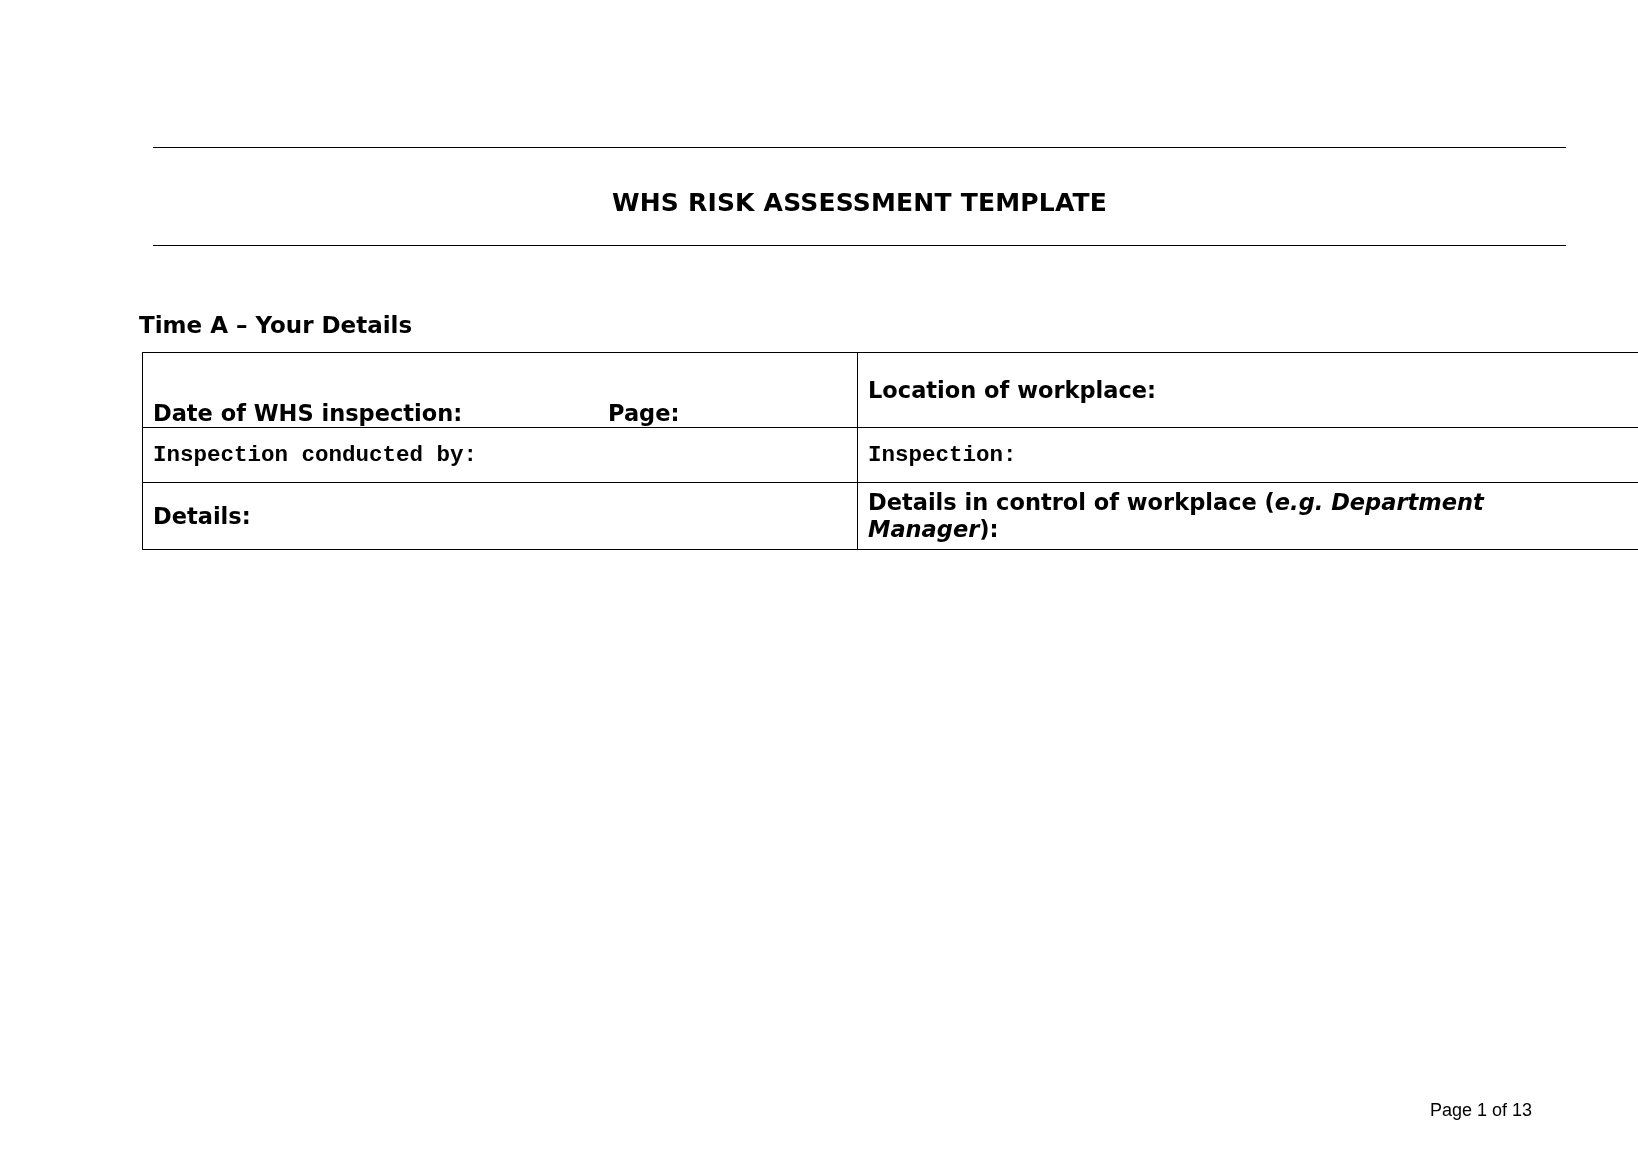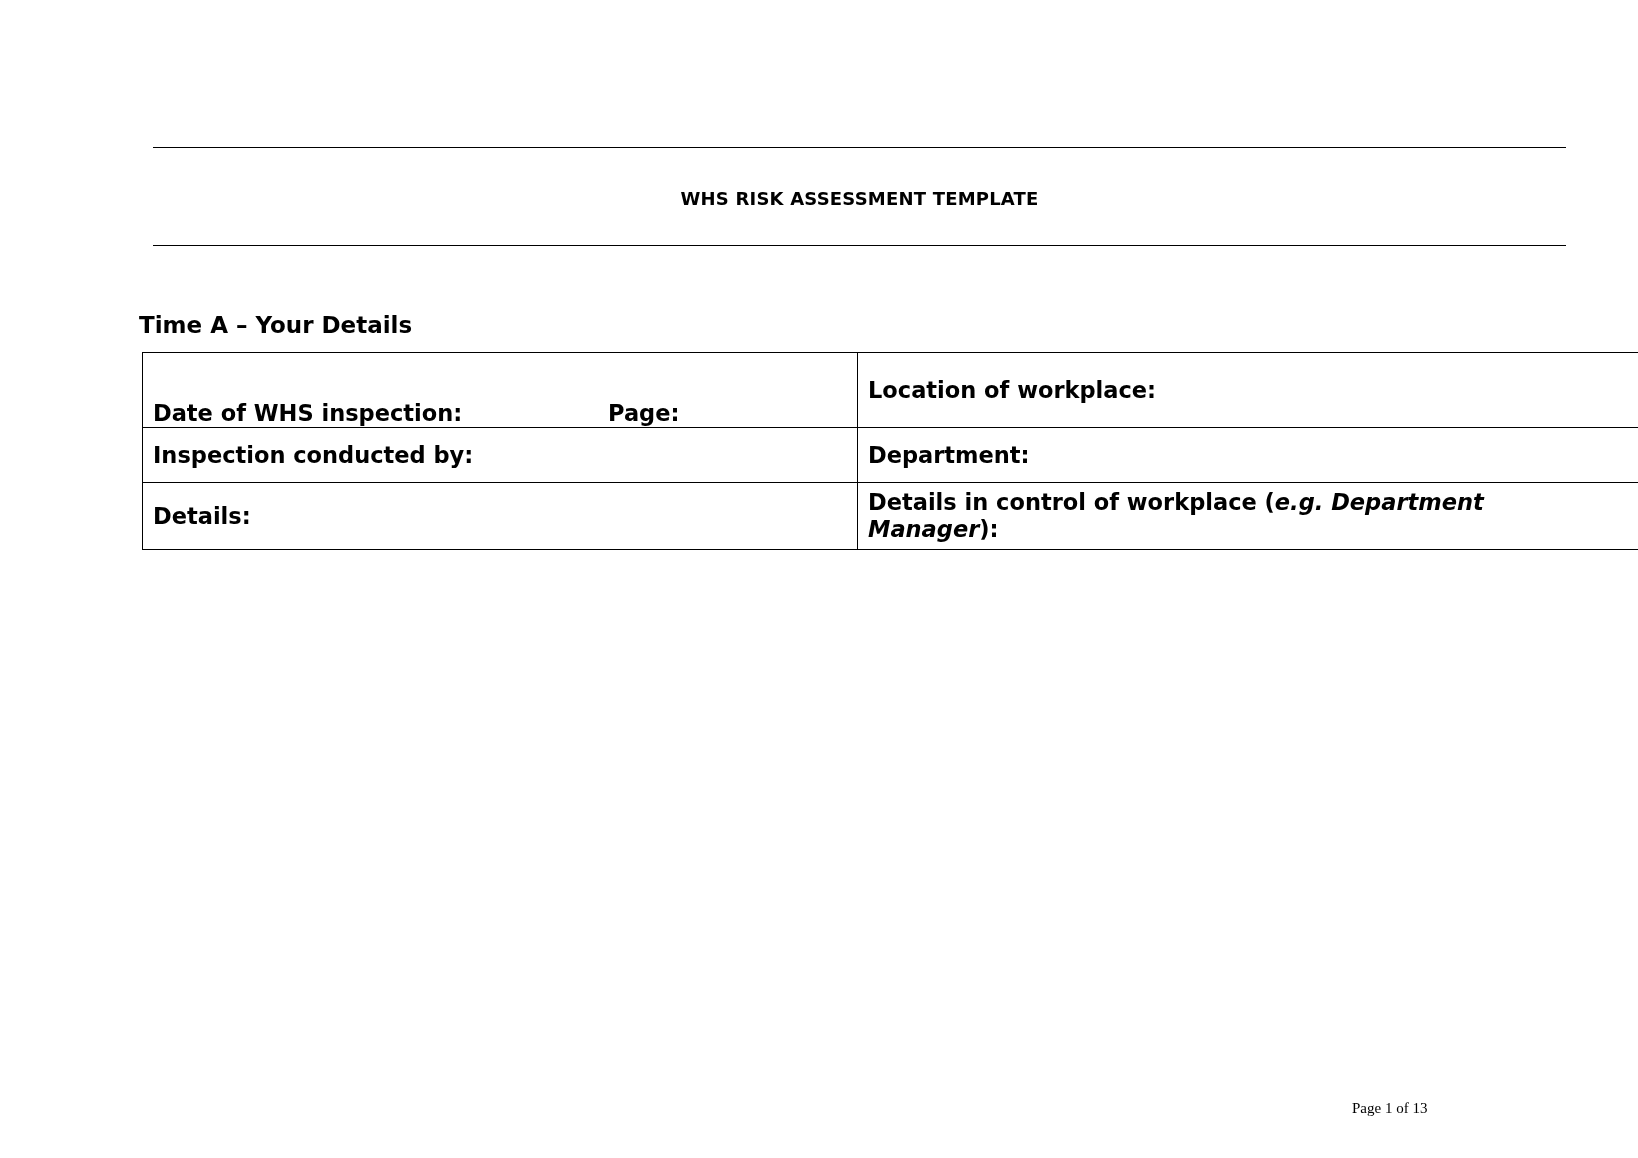--- a/index.html
+++ b/index.html
@@ -24,21 +24,21 @@
     }
     .rule.top { top: 147px; }
     .rule.bottom { top: 245px; }
     .doc-title {
       position: absolute;
       left: 153px;
       width: 1413px;
       top: 188px;
       text-align: center;
       font-weight: bold;
-      font-size: 18px;
+      font-size: 25px;
       letter-spacing: 0.2px;
     }
     .section-heading {
       position: absolute;
       left: 139px;
       top: 312px;
       font-weight: bold;
       font-size: 23px;
     }
     table.details {
@@ -53,34 +53,34 @@
       border: 1.3px solid #000000;
       padding: 0 10px;
       font-weight: bold;
       font-size: 22.5px;
       vertical-align: middle;
       line-height: 27px;
     }
     table.details col.c1 { width: 715px; }
     table.details col.c2 { width: 885px; }
     table.details tr.r1 td { height: 54px; }
-    table.details tr.r2 td { height: 54px; }
+    table.details tr.r2 td { height: 54px; font-family: Liberation Mono, monospace; }
     table.details tr.r3 td { height: 66px; }
     .split {
       display: flex;
       margin-top: 47px;
     }
     .split .date-label { width: 455px; }
     .italic { font-style: italic; }
     .page-number {
       position: absolute;
-      left: 1352px;
+      left: 1430px;
       top: 1100px;
-      font-family: Liberation Serif, serif;
-      font-size: 15px;
+      font-family: Liberation Sans, sans-serif;
+      font-size: 18px;
     }
   </style>
 </head>
 <body>
 
 <div class="rule top"></div>
 <div class="doc-title">WHS RISK ASSESSMENT TEMPLATE</div>
 <div class="rule bottom"></div>
 
 <div class="section-heading">Time A – Your Details</div>
@@ -100,21 +100,21 @@
     </td>
     <td>
       <span>Location of workplace:</span>
     </td>
   </tr>
   <tr class="r2">
     <td>
       <span>Inspection conducted by:</span>
     </td>
     <td>
-      <span>Department:</span>
+      <span>Inspection:</span>
     </td>
   </tr>
   <tr class="r3">
     <td>
       <span>Details:</span>
     </td>
     <td>
       <div style="width: 640px;"><span>Details in control of workplace (</span><span class="italic">e.g. Department Manager</span><span>):</span></div>
     </td>
   </tr>

